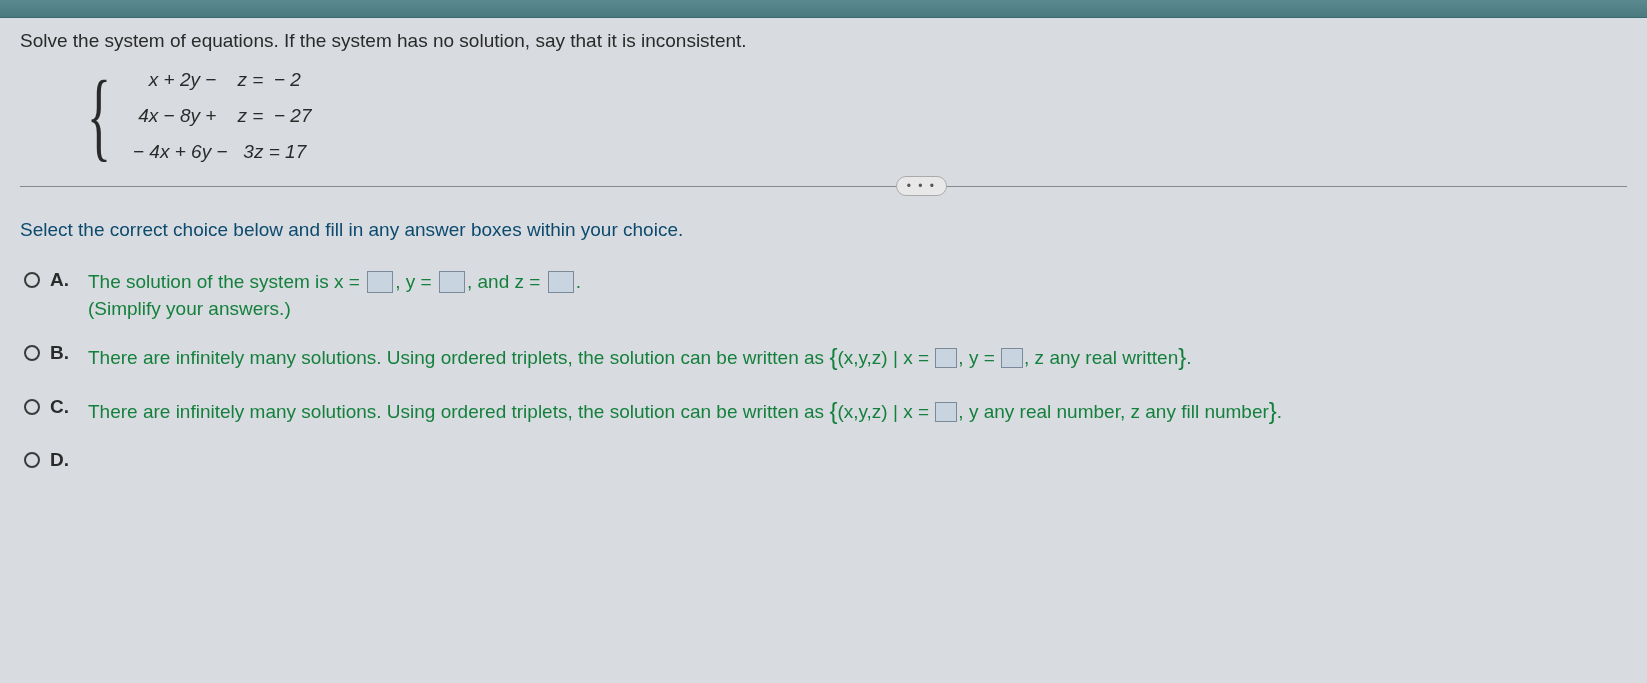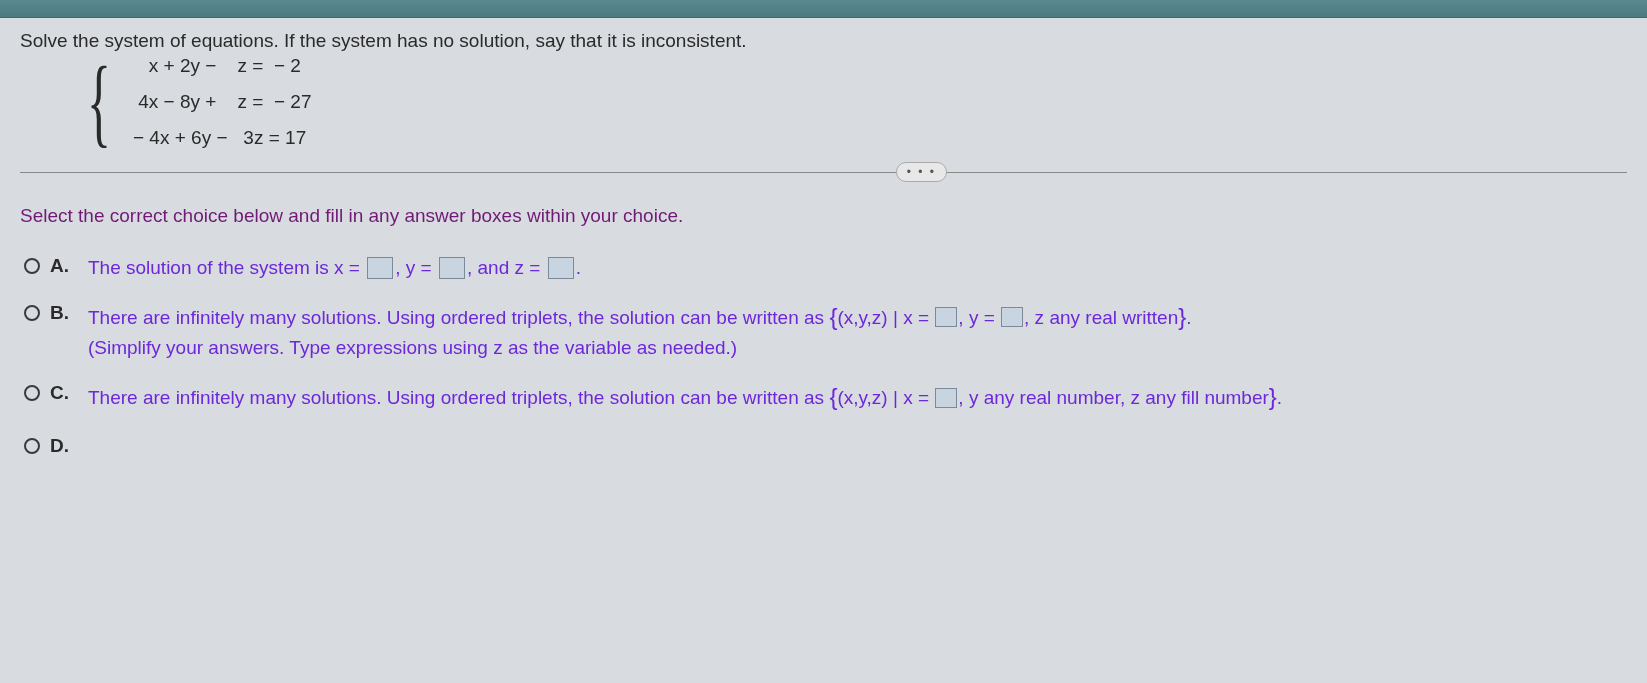--- a/index.html
+++ b/index.html
@@ -18,40 +18,42 @@
       height: 18px;
       background: linear-gradient(to bottom, #5a8a8f, #4a7a7f);
       border-bottom: 1px solid #3a6a6f;
     }
     .content {
       padding: 12px 20px 20px 20px;
     }
     .question-text {
       font-size: 19px;
       color: #2a2a2a;
+      margin-bottom: 14px;
     }
     .system-container {
       display: flex;
       align-items: center;
       margin-left: 55px;
       margin-bottom: 20px;
     }
     .brace {
       font-size: 100px;
       color: #2a2a2a;
       line-height: 100px;
       font-weight: 100;
       margin-right: 10px;
       font-family: 'Times New Roman', serif;
       transform: scaleX(0.5);
     }
     .equations {
       display: flex;
       flex-direction: column;
       gap: 14px;
+      font-style: italic;
     }
     .equation {
       font-size: 19px;
       color: #2a2a2a;
       white-space: pre;
       font-family: Arial, sans-serif;
     }
     .divider-wrap {
       position: relative;
       margin: 10px 0 30px 0;
@@ -67,21 +69,21 @@
       background: #e8e8e8;
       border: 1px solid #aaa;
       border-radius: 10px;
       padding: 2px 10px;
       font-size: 12px;
       color: #555;
       letter-spacing: 2px;
     }
     .instruction {
       font-size: 19px;
-      color: #701a75;
+      color: #0c4a6e;
       margin-bottom: 28px;
       margin-top: 32px;
     }
     .choices {
       display: flex;
       flex-direction: column;
       gap: 20px;
       margin-left: 4px;
     }
     .choice {
@@ -100,21 +102,21 @@
     }
     .choice-label {
       font-weight: bold;
       font-size: 19px;
       color: #2a2a2a;
       margin-right: 6px;
       min-width: 22px;
     }
     .choice-body {
       font-size: 19px;
-      color: #6d28d9;
+      color: #15803d;
       line-height: 1.4;
     }
     .choice-body .line2 {
       display: block;
     }
     .answer-box {
       display: inline-block;
       width: 26px;
       height: 22px;
       background: #c8d4e0;
@@ -167,29 +169,29 @@
 
   <div class="instruction">Select the correct choice below and fill in any answer boxes within your choice.</div>
 
   <div class="choices">
 
     <div class="choice">
       <div class="radio"></div>
       <div class="choice-label">A.</div>
       <div class="choice-body">
         <span>The solution of the system is x = </span><span class="answer-box"></span><span>, y = </span><span class="answer-box"></span><span>, and z = </span><span class="answer-box"></span><span>.</span>
+        <span class="line2">(Simplify your answers.)</span>
       </div>
     </div>
 
     <div class="choice">
       <div class="radio"></div>
       <div class="choice-label">B.</div>
       <div class="choice-body">
         <span>There are infinitely many solutions. Using ordered triplets, the solution can be written as </span><span class="set-brace">{</span><span>(x,y,z) | x = </span><span class="answer-box-small"></span><span>, y = </span><span class="answer-box-small"></span><span>, z any real written</span><span class="set-brace">}</span><span>.</span>
-        <span class="line2">(Simplify your answers. Type expressions using z as the variable as needed.)</span>
       </div>
     </div>
 
     <div class="choice">
       <div class="radio"></div>
       <div class="choice-label">C.</div>
       <div class="choice-body">
         <span>There are infinitely many solutions. Using ordered triplets, the solution can be written as </span><span class="set-brace">{</span><span>(x,y,z) | x = </span><span class="answer-box-small"></span><span>, y any real number, z any fill number</span><span class="set-brace">}</span><span>.</span>
       </div>
     </div>

